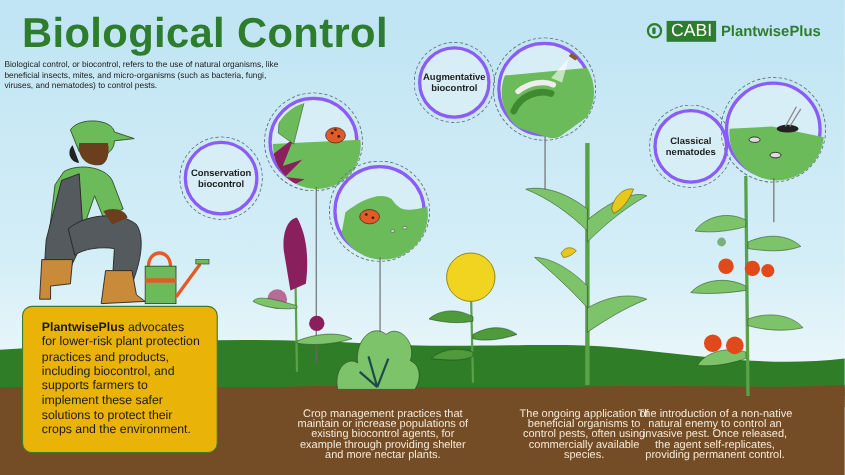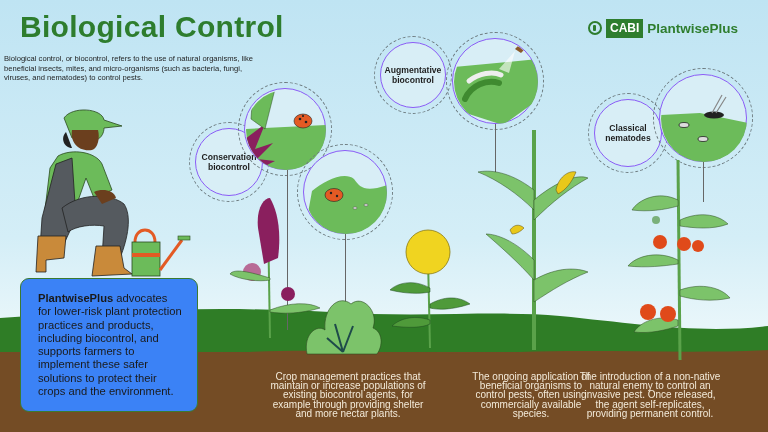--- a/index.html
+++ b/index.html
@@ -4,50 +4,50 @@
 <style>
   * { margin:0; padding:0; box-sizing:border-box; }
   html, body { width:768px; height:432px; overflow:hidden; }
   body {
     position:relative;
     font-family:"Liberation Sans", sans-serif;
     background: linear-gradient(180deg, #bfe4f3 0%, #d4eef7 55%, #e8f6fa 75%);
   }
   .title {
     position:absolute; left:20px; top:10px;
-    font-size:30px; font-weight:bold; color:#2e7d2e; letter-spacing:0.3px;
+    font-size:38px; font-weight:bold; color:#2e7d2e; letter-spacing:0.3px;
   }
   .intro {
     position:absolute; left:4px; top:54px; width:250px;
     font-size:7.6px; line-height:9.6px; color:#1e1e1e;
   }
   .logo {
     position:absolute; left:588px; top:17px; height:22px;
     display:flex; align-items:center; gap:4px;
   }
   .logo .cabi-mark { width:14px; height:14px; border:2px solid #2e7d2e; border-radius:50%; position:relative; }
   .logo .cabi-mark::after { content:""; position:absolute; left:3px; top:2px; width:3px; height:6px; background:#2e7d2e; border-radius:1px; }
-  .logo .cabi-box { background:#2e7d2e; color:#fff; font-weight:bold; font-size:12px; padding:3px 4px; line-height:13px; }
+  .logo .cabi-box { background:#2e7d2e; color:#fff; font-weight:normal; font-size:16px; padding:3px 4px; line-height:13px; }
   .logo .pw { color:#2e7d2e; font-weight:bold; font-size:13.5px; }
   .soil {
     position:absolute; left:0; top:352px; width:768px; height:80px;
     background:#744c25;
   }
   .adv-box {
     position:absolute; left:20px; top:278px; width:178px; height:134px;
-    background:#3b82f6; border:1.5px solid #3c7a30; border-radius:9px;
+    background:#eab308; border:1.5px solid #3c7a30; border-radius:9px;
     padding:13px 14px 0 17px;
     font-size:11.2px; line-height:13.3px; color:#1a1a1a;
   }
   .adv-box b { font-weight:bold; }
   .caption {
     position:absolute; font-size:10px; line-height:9.2px; color:#f3ead9; text-align:center;
   }
   .circle {
-    position:absolute; border-radius:50%; border:1px solid #8b5cf6; background:#d8eef6;
+    position:absolute; border-radius:50%; border:3px solid #8b5cf6; background:#d8eef6;
   }
   .circle .ring { position:absolute; inset:-7px; border-radius:50%; border:1px dashed #6e7c80; }
   .circle-label {
     position:absolute; inset:0; display:flex; align-items:center; justify-content:center;
     text-align:center; font-weight:bold; font-size:8.6px; line-height:10px; color:#1e1e1e;
   }
   .stem-line { position:absolute; width:1px; background:#666; }
   svg { position:absolute; overflow:visible; }
 </style>
 </head>
@@ -87,21 +87,21 @@
   <rect x="2" y="16" width="28" height="34" fill="#6cbb5a" stroke="#2b4a20" stroke-width="0.8"></rect>
   <rect x="2" y="27" width="28" height="4" fill="#e35a24"></rect>
   <path d="M30 44 L52 14" stroke="#e35a24" stroke-width="3"></path>
   <rect x="48" y="10" width="12" height="4" fill="#6cbb5a" stroke="#2b4a20" stroke-width="0.6"></rect>
 </svg>
 
 <div class="adv-box">
   <b>PlantwisePlus</b><span> advocates for lower-risk plant protection practices and products, including biocontrol, and supports farmers to implement these safer solutions to protect their crops and the environment.</span>
 </div>
 
-<div class="circle" style="left:195px;top:128px;width:68px;height:68px;">
+<div class="circle" style="left:167px;top:128px;width:68px;height:68px;">
   <div class="ring"></div>
   <div class="circle-label">Conservation biocontrol</div>
 </div>
 <div class="circle" style="left:244px;top:88px;width:82px;height:82px;overflow:visible;">
   <div class="ring"></div>
   <svg width="82" height="82" style="left:0;top:0">
     <clipPath id="c1">
         <circle cx="41" cy="41" r="40"></circle>
       </clipPath>
     <g clip-path="url(#c1)">

